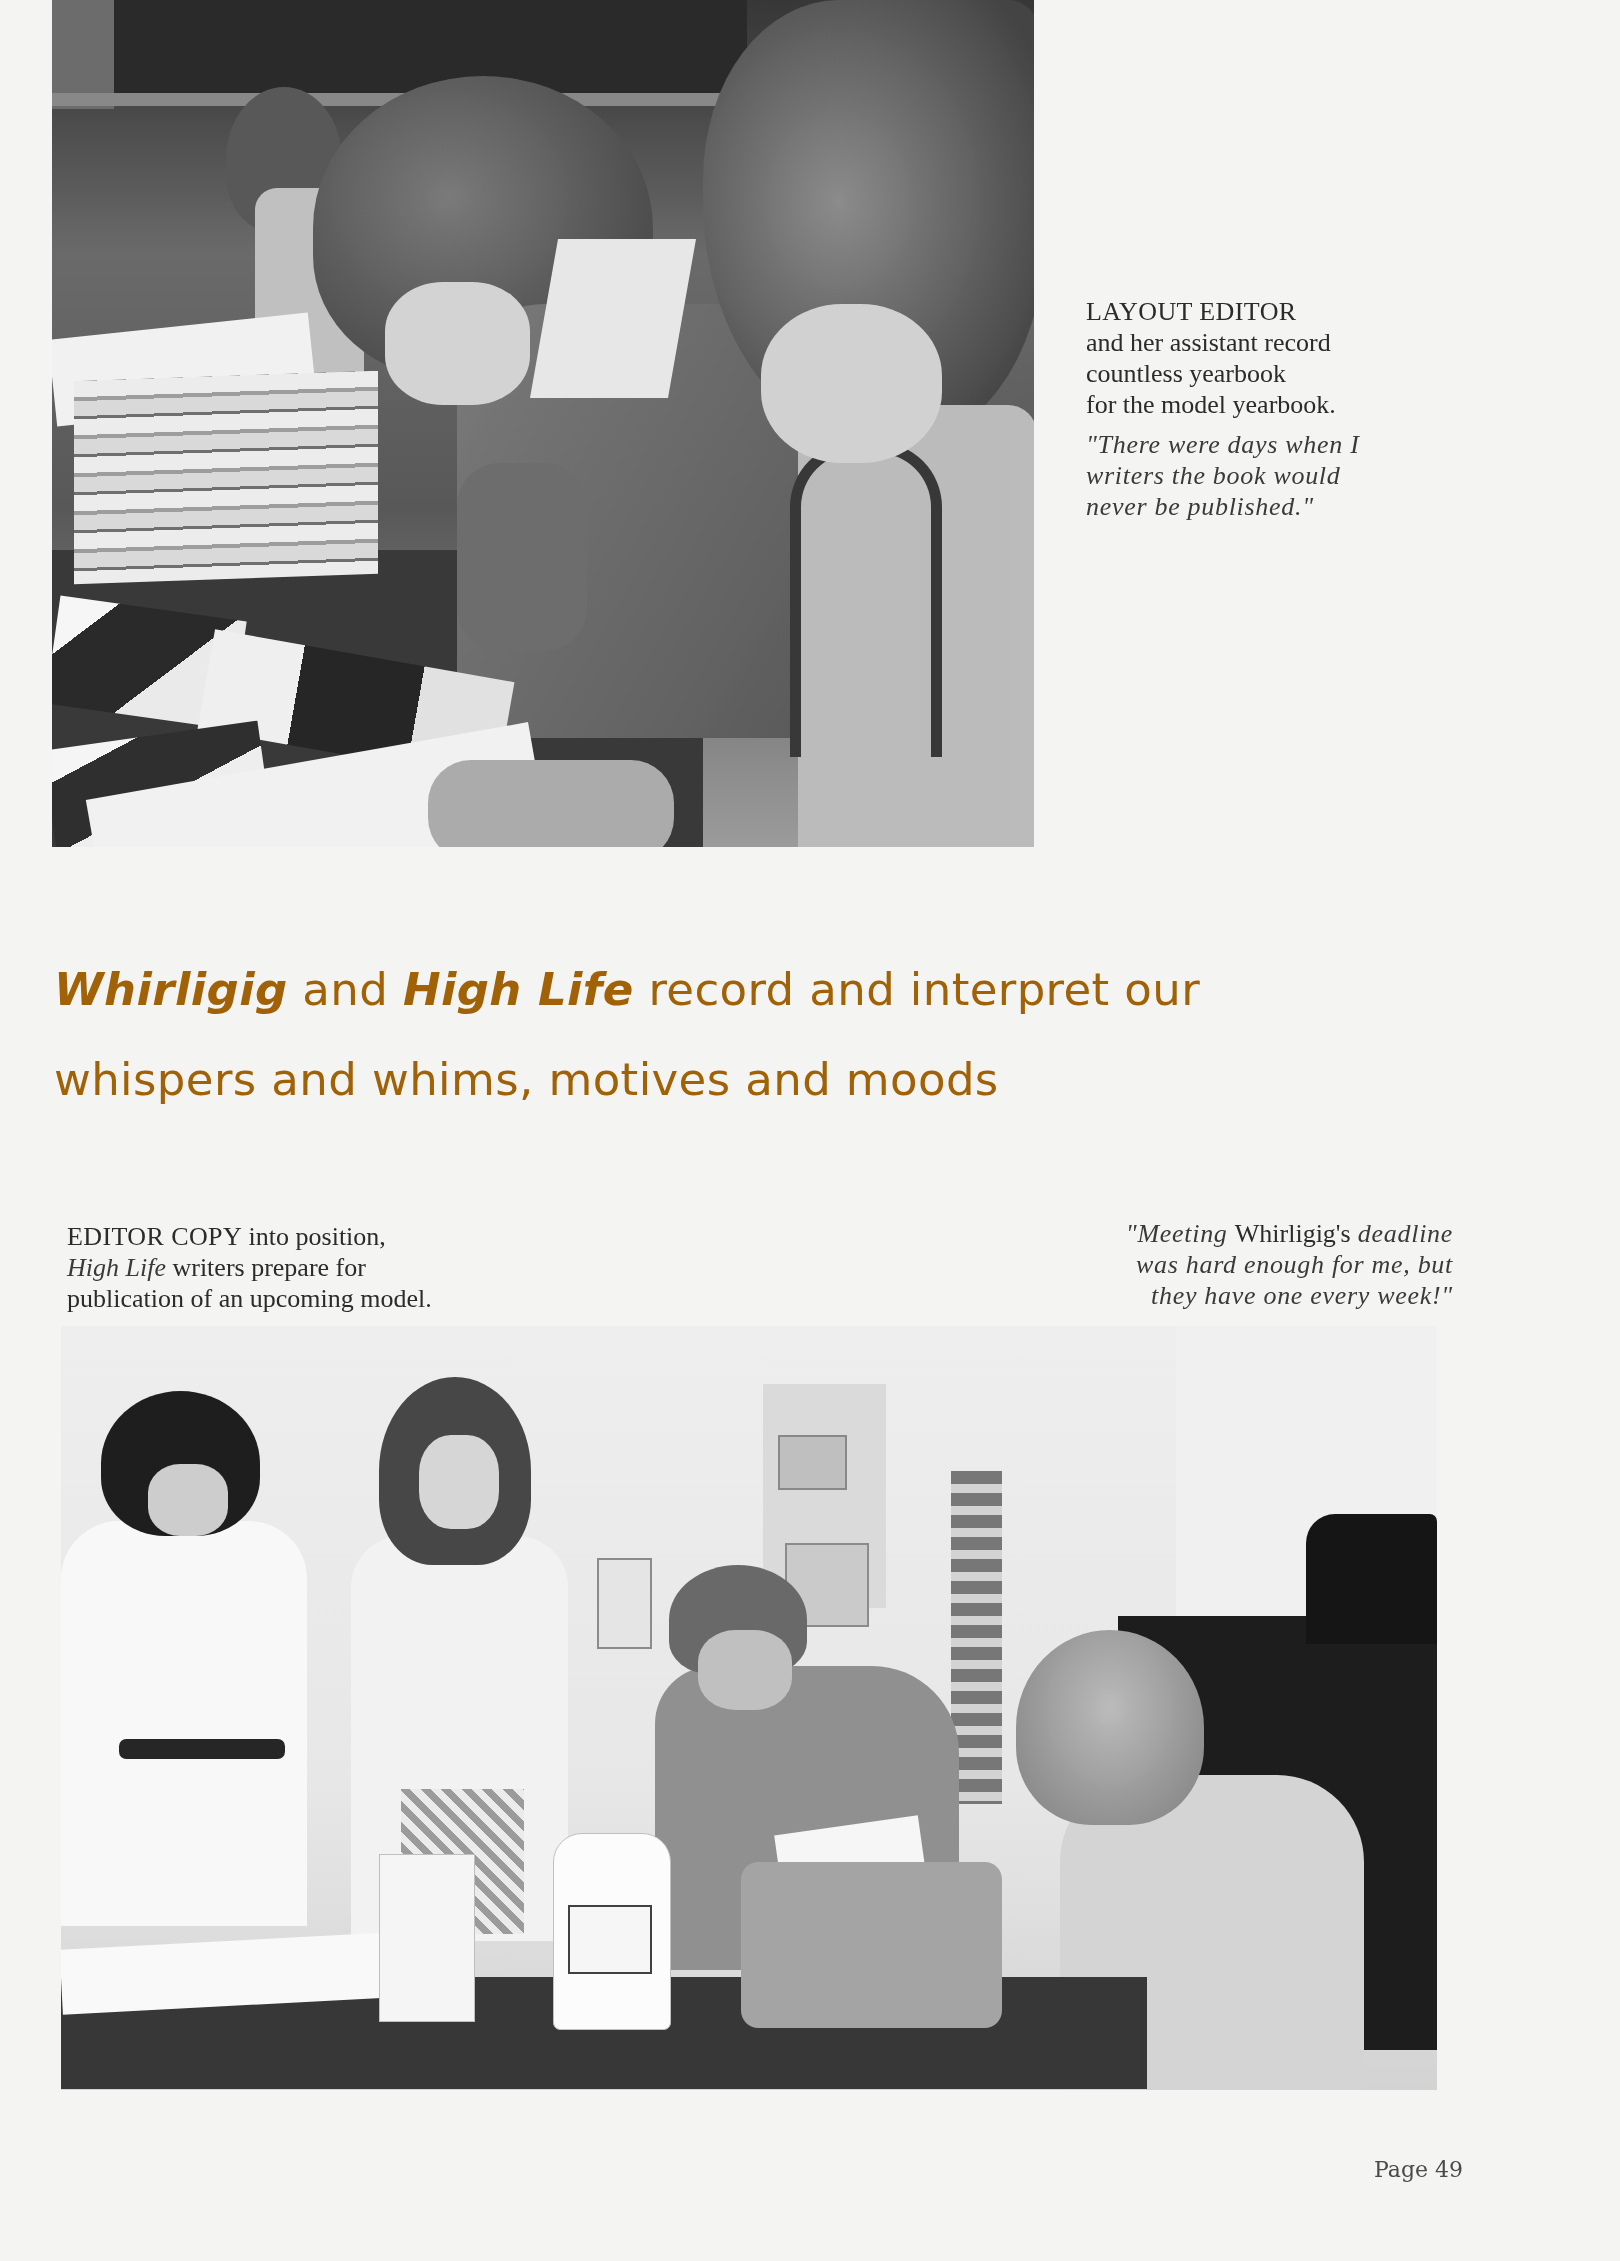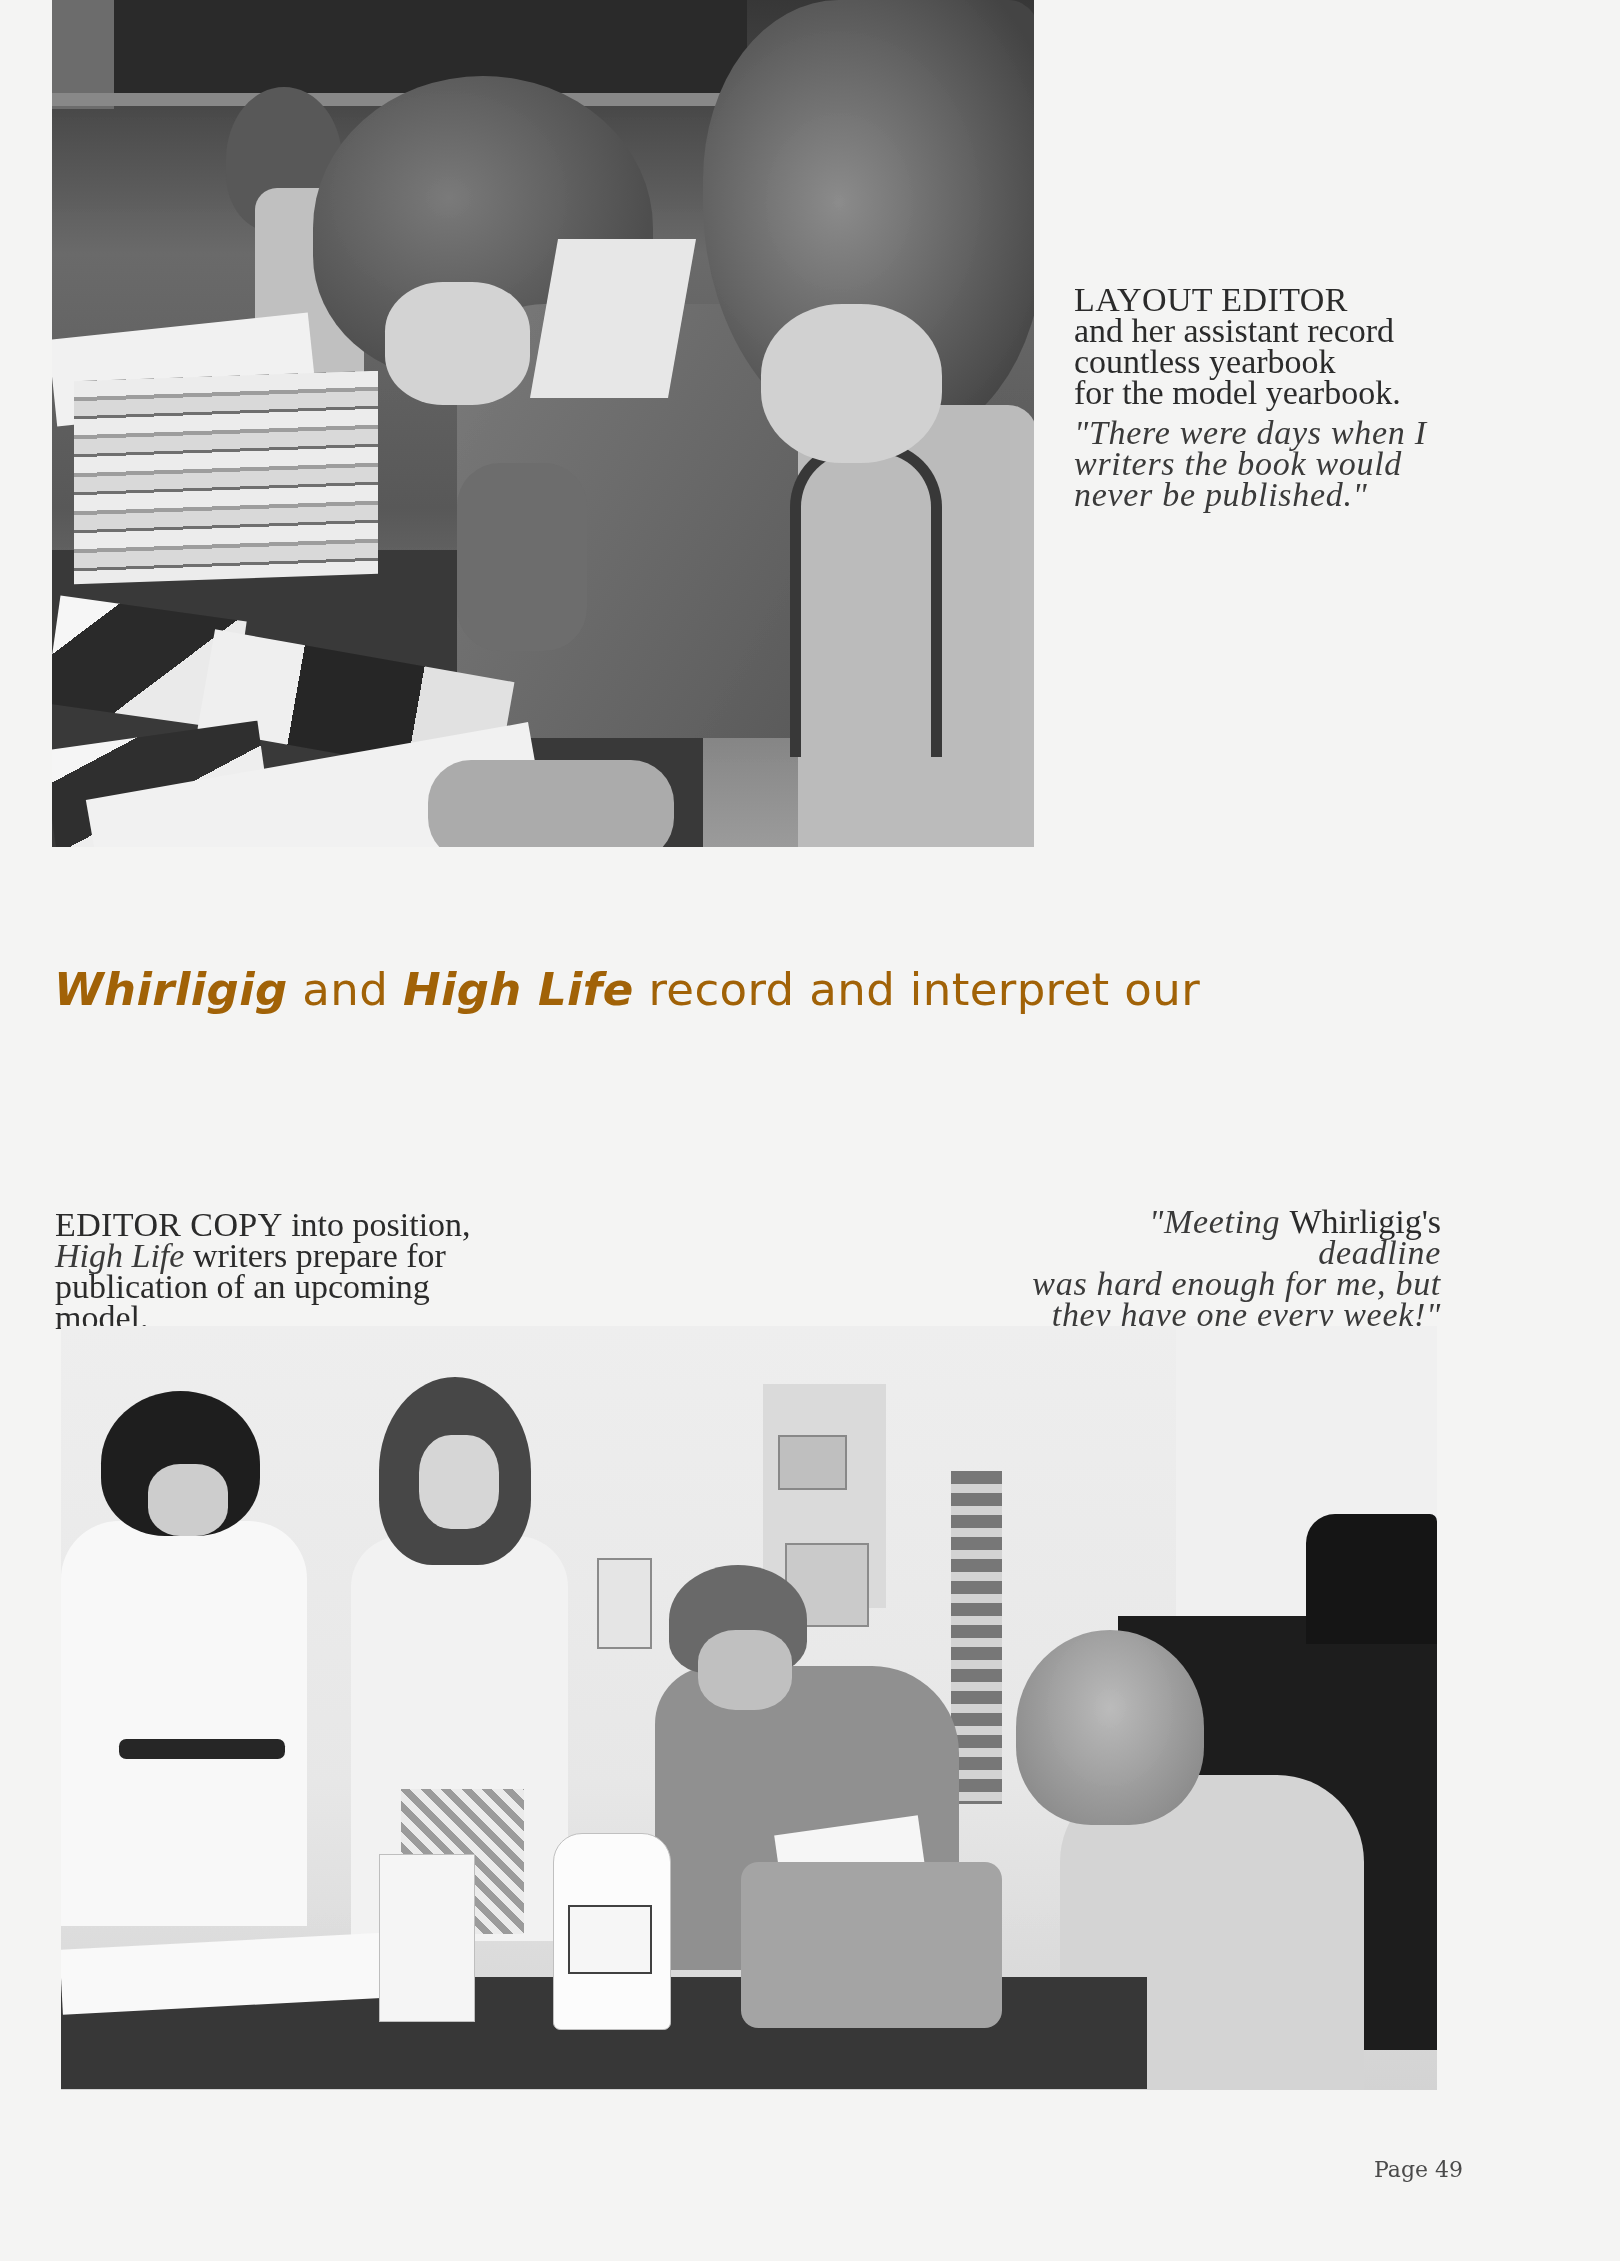--- a/index.html
+++ b/index.html
@@ -86,24 +86,24 @@
   #photo-bottom .jug-label { left: 507px; top: 579px; width: 80px; height: 65px; border: 2.2px solid #444; background: #f0f0f0; }
   #photo-bottom .typewriter { left: 680px; top: 536px; width: 261px; height: 166px; border-radius: 17.4px; background: #a2a2a2; }
   #photo-bottom .tw-paper { left: 717px; top: 499px; width: 145px; height: 65px; background: #f0f0f0; transform: rotate(-8deg); }
   
   #photo-bottom .t-hair { left: 955px; top: 304px; width: 188px; height: 195px; border-radius: 50% 50% 40% 40%; background: radial-gradient(ellipse at 50% 40%, #b8b8b8, #8b8b8b 80%); }
   #photo-bottom .t-body { left: 999px; top: 449px; width: 304px; height: 315px; border-radius: 87px 87px 0 0; background: #d0d0d0; }
 
   
   .caption {
     position: absolute;
-    font-size: 34px;
+    font-size: 26px;
     line-height: 31px;
     color: #2b2b2b;
-    margin: 0;
+    margin: 12px;
   }
   .caption .caps { letter-spacing: 0.4px; }
   .quote { font-style: italic; color: #3a3a3a; letter-spacing: 0.7px; }
   #caption-top { left: 1074px; top: 284px; width: 391px; }
   #caption-top .quote { display: block; margin-top: 8.7px; line-height: 31px; }
   #caption-left { left: 55px; top: 1209px; width: 449px; }
   #caption-right { left: 1028px; top: 1206px; width: 413px; text-align: right; }
 
   #headline {
     position: absolute;
@@ -162,20 +162,21 @@
   <span>for the model yearbook.</span>
   <span class="quote">
     <span>"There were days when I</span><br>
     <span>writers the book would</span><br>
     <span>never be published."</span>
   </span>
 </p>
 
 <h1 id="headline">
   <span class="pub">Whirligig</span><span> and </span><span class="pub">High Life</span><span> record and interpret our</span><br>
+  <span>whispers and whims, motives and moods</span>
 </h1>
 
 <p id="caption-left" class="caption">
   <span class="caps">EDITOR COPY</span><span> into position,</span><br>
   <span class="quote" style="letter-spacing:0">High Life</span><span> writers prepare for</span><br>
   <span>publication of an upcoming model.</span>
 </p>
 
 <p id="caption-right" class="caption">
   <span class="quote">"Meeting </span><span>Whirligig's</span><span class="quote"> deadline</span><br>

